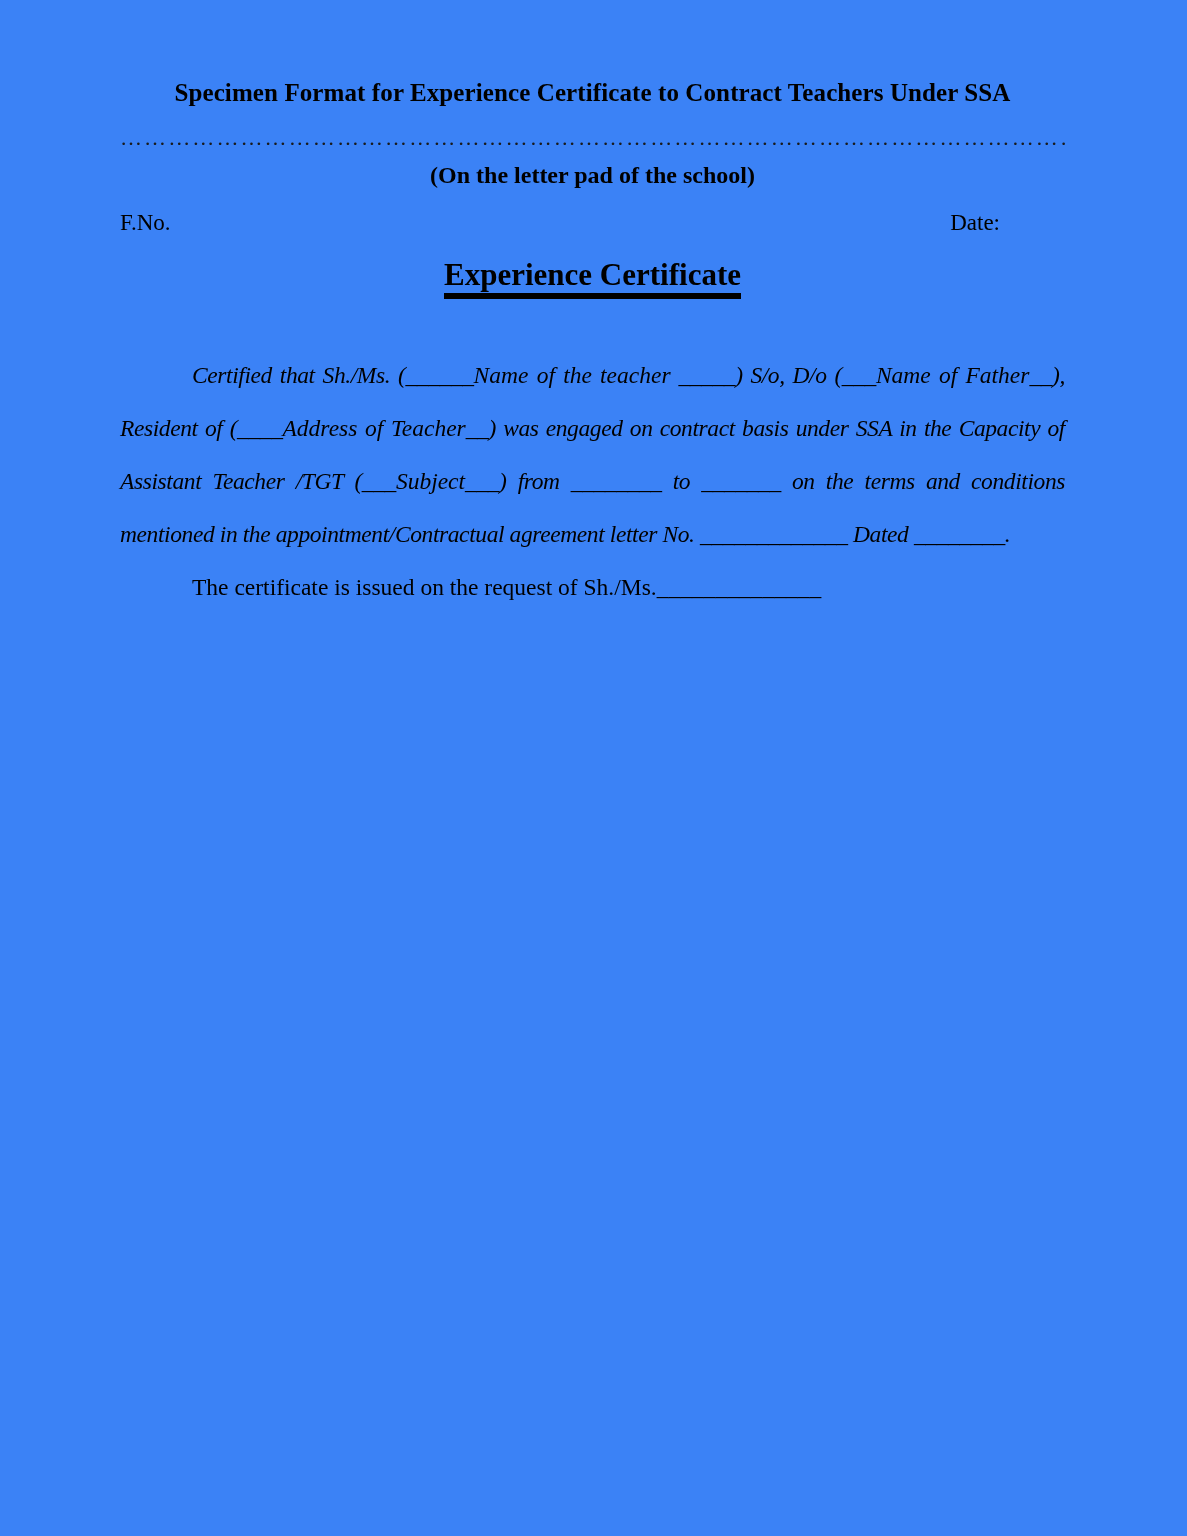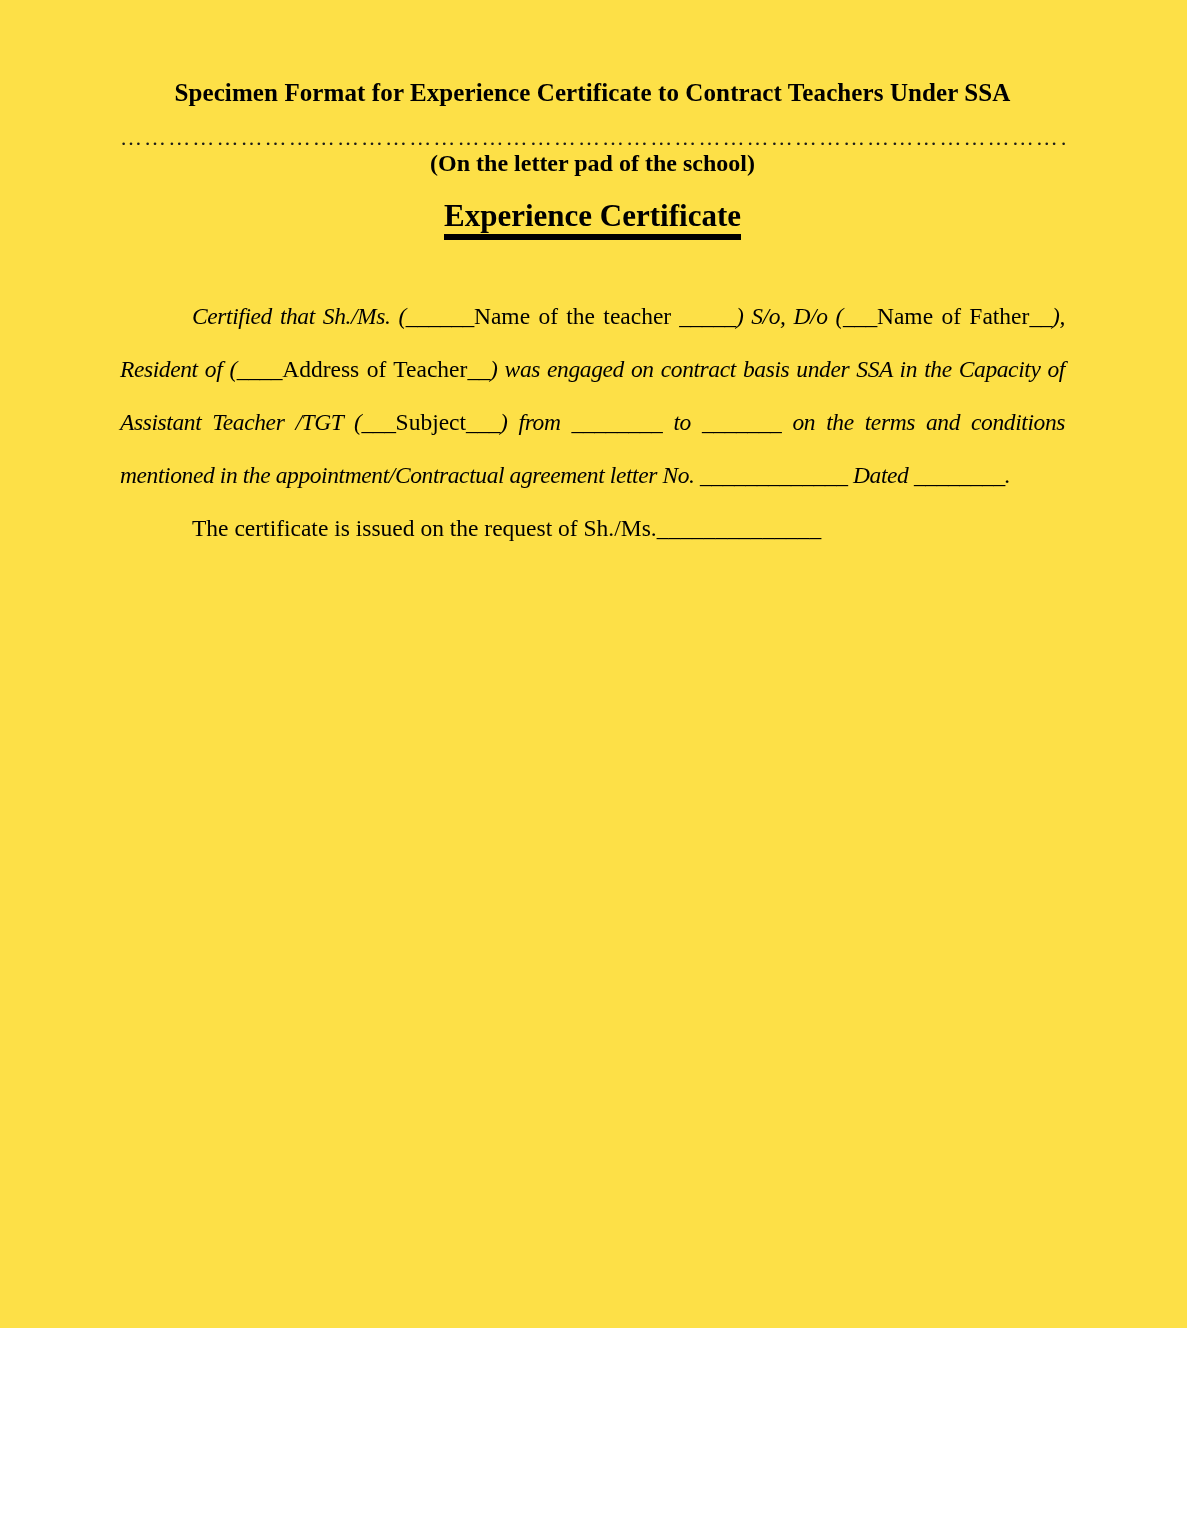--- a/index.html
+++ b/index.html
@@ -11,22 +11,22 @@
     width: 1187px;
     height: 1536px;
     font-family: "Liberation Serif", "DejaVu Serif", serif;
     color: #000000;
     position: relative;
     overflow: hidden;
   }
   .page {
     position: relative;
     width: 1187px;
-    height: 1328px;
-    background: #fde047;
+    height: 1536px;
+    background: #3b82f6;
     box-sizing: border-box;
   }
   .content {
     position: absolute;
     left: 120px;
     top: 0;
     width: 945px;
   }
 
   
@@ -46,21 +46,21 @@
     line-height: 12px;
     height: 14px;
     letter-spacing: 2.1px;
     white-space: nowrap;
     overflow: hidden;
     color: #1a1a1a;
   }
 
   
   .letterhead-note {
-    margin-top: 4px;
+    margin-top: 16px;
     font-size: 24px;
     font-weight: bold;
     text-align: center;
   }
 
   
   .meta-row {
     margin-top: 21px;
     display: flex;
     justify-content: space-between;
@@ -91,21 +91,21 @@
     text-justify: inter-word;
   }
   .body-block p {
     margin: 0;
   }
   .para-justified {
     text-align: justify;
     text-align-last: left;
   }
   .indent { display: inline-block; width: 72px; }
-  .ital { }
+  .ital { font-style: italic; }
   .fill { letter-spacing: -0.4px; font-style: italic; }
 
   .stmt {
     margin-top: 2px;
   }
   .stmt-2 {
     margin-top: 2px;
   }
 
   
@@ -137,20 +137,24 @@
 <div class="page">
 
   <div class="content">
 
     <div class="doc-title">Specimen Format for Experience Certificate to Contract Teachers Under SSA</div>
 
     <div class="dotted-rule">…………………………………………………………………………………………………………………..</div>
 
     <div class="letterhead-note">(On the letter pad of the school)</div>
 
+    <div class="meta-row">
+      <div class="fno">F.No.</div>
+      <div class="date">Date:</div>
+    </div>
 
     <div class="cert-heading">
       <span>Experience Certificate</span>
     </div>
 
     <div class="body-block">
 
       <p class="para-justified">
         <span class="indent"></span><span class="fill">Certified that Sh./Ms. (______</span><span class="ital">Name of the teacher</span><span class="fill"> _____) S/o, D/o (___</span><span class="ital">Name of Father</span><span class="fill">__), Resident of (____</span><span class="ital">Address of Teacher</span><span class="fill">__) was engaged on contract basis under SSA in the Capacity of Assistant Teacher /TGT (___</span><span class="ital">Subject</span><span class="fill">___) from ________ to _______ on the terms and conditions mentioned in the appointment/Contractual agreement letter No. _____________ Dated ________.</span>
       </p>

